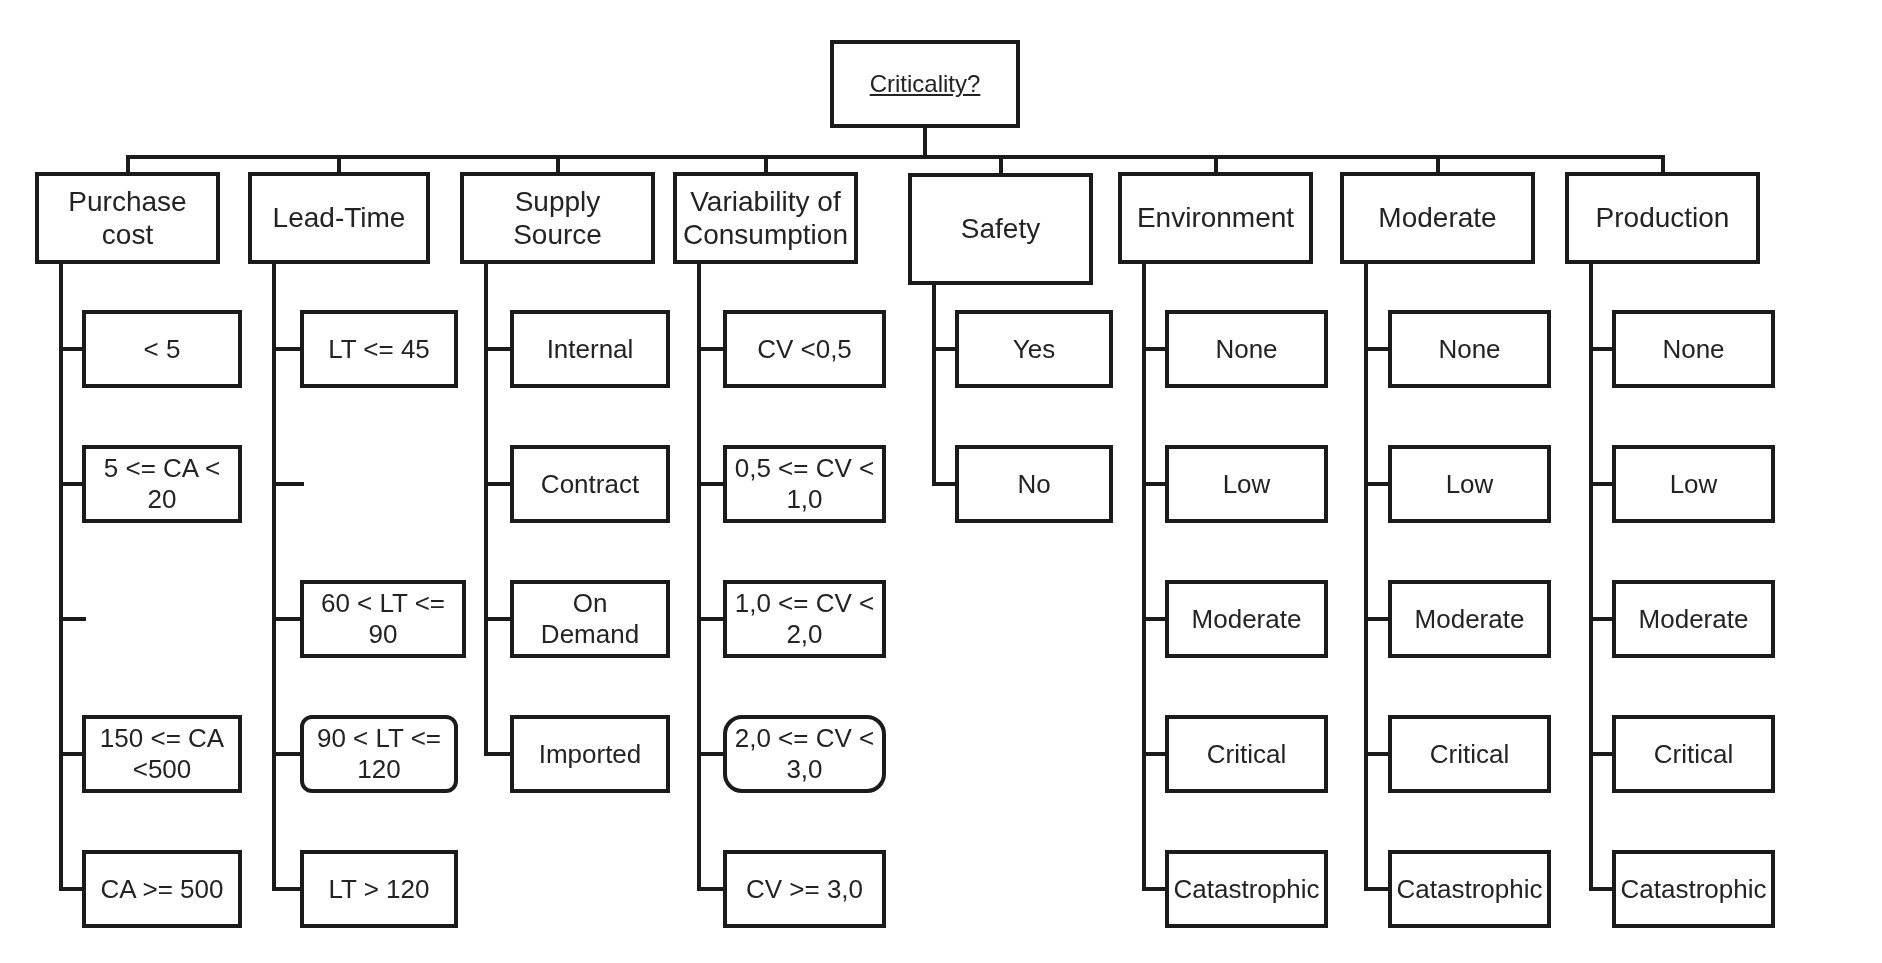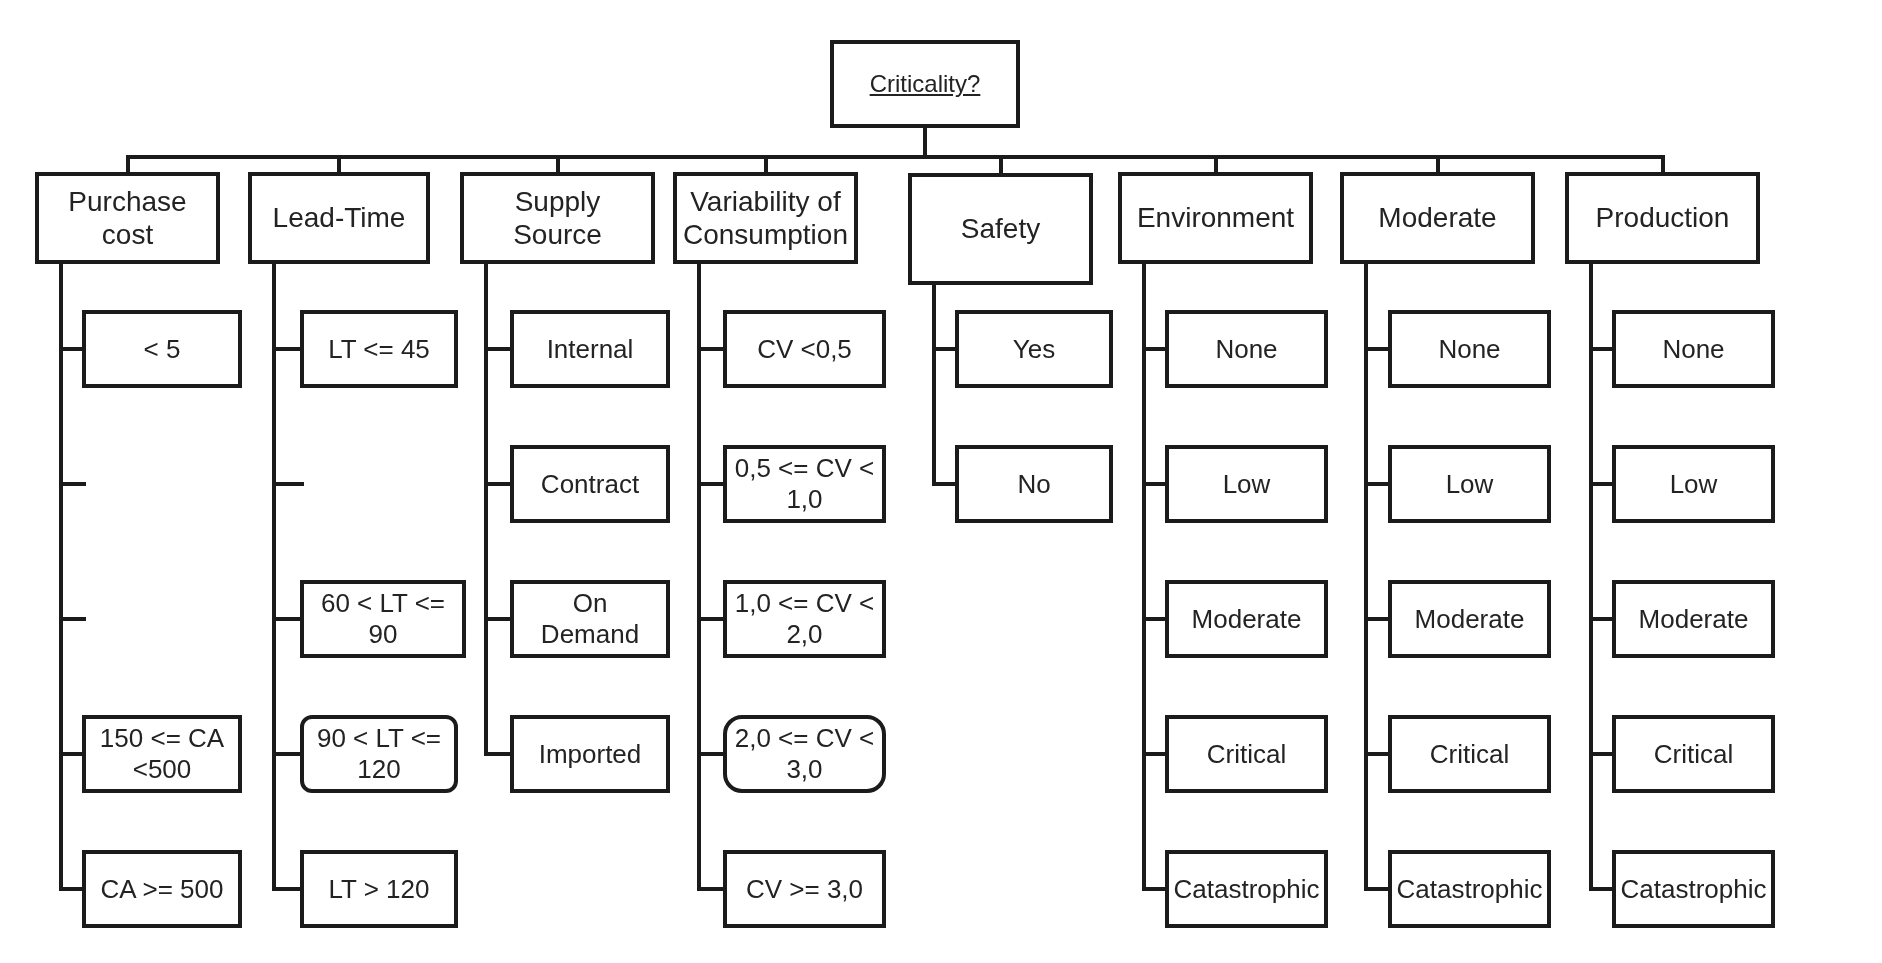--- a/index.html
+++ b/index.html
@@ -56,20 +56,21 @@
     <div class="node root" style="left: 830px; top: 40px; width: 190px; height: 88px;">Criticality?</div>
     <div class="conn v" style="left: 923px; top: 124px; height: 31px;"></div>
     <div class="conn h" style="left: 126px; top: 155px; width: 1539px;"></div>
     <div class="conn v" style="left: 126px; top: 155px; height: 21px;"></div>
     <div class="node header" style="left: 35px; top: 172px; width: 185px; height: 92px;">Purchase
 cost</div>
     <div class="conn v" style="left: 59px; top: 260px; height: 631px;"></div>
     <div class="conn h" style="left: 59px; top: 347px; width: 27px;"></div>
     <div class="node leaf" style="left: 82px; top: 310px; width: 160px; height: 78px;">&lt; 5</div>
     <div class="conn h" style="left: 59px; top: 482px; width: 27px;"></div>
+    <div class="node leaf" style="left: 82px; top: 445px; width: 160px; height: 78px;">5 &lt;= CA &lt; 20</div>
     <div class="conn h" style="left: 59px; top: 617px; width: 27px;"></div>
     <div class="conn h" style="left: 59px; top: 752px; width: 27px;"></div>
     <div class="node leaf" style="left: 82px; top: 715px; width: 160px; height: 78px;">150 &lt;= CA
 &lt;500</div>
     <div class="conn h" style="left: 59px; top: 887px; width: 27px;"></div>
     <div class="node leaf" style="left: 82px; top: 850px; width: 160px; height: 78px;">CA &gt;= 500</div>
     <div class="conn v" style="left: 337px; top: 155px; height: 21px;"></div>
     <div class="node header" style="left: 248px; top: 172px; width: 182px; height: 92px;">Lead-Time</div>
     <div class="conn v" style="left: 272px; top: 260px; height: 631px;"></div>
     <div class="conn h" style="left: 272px; top: 347px; width: 32px;"></div>

